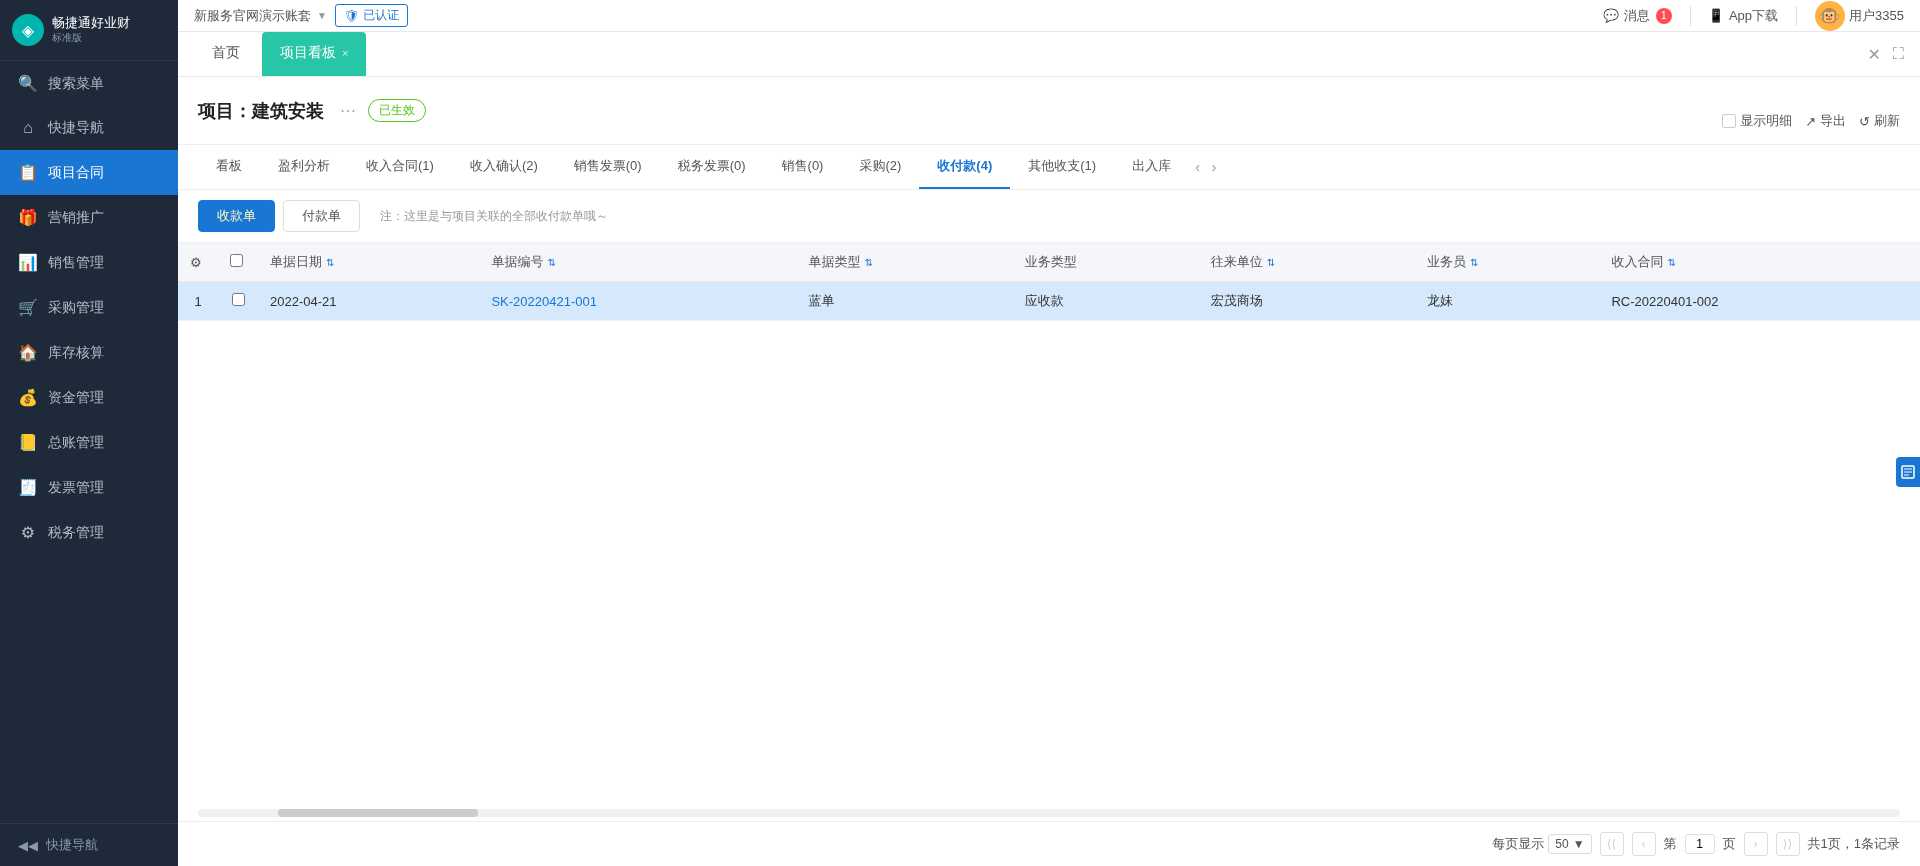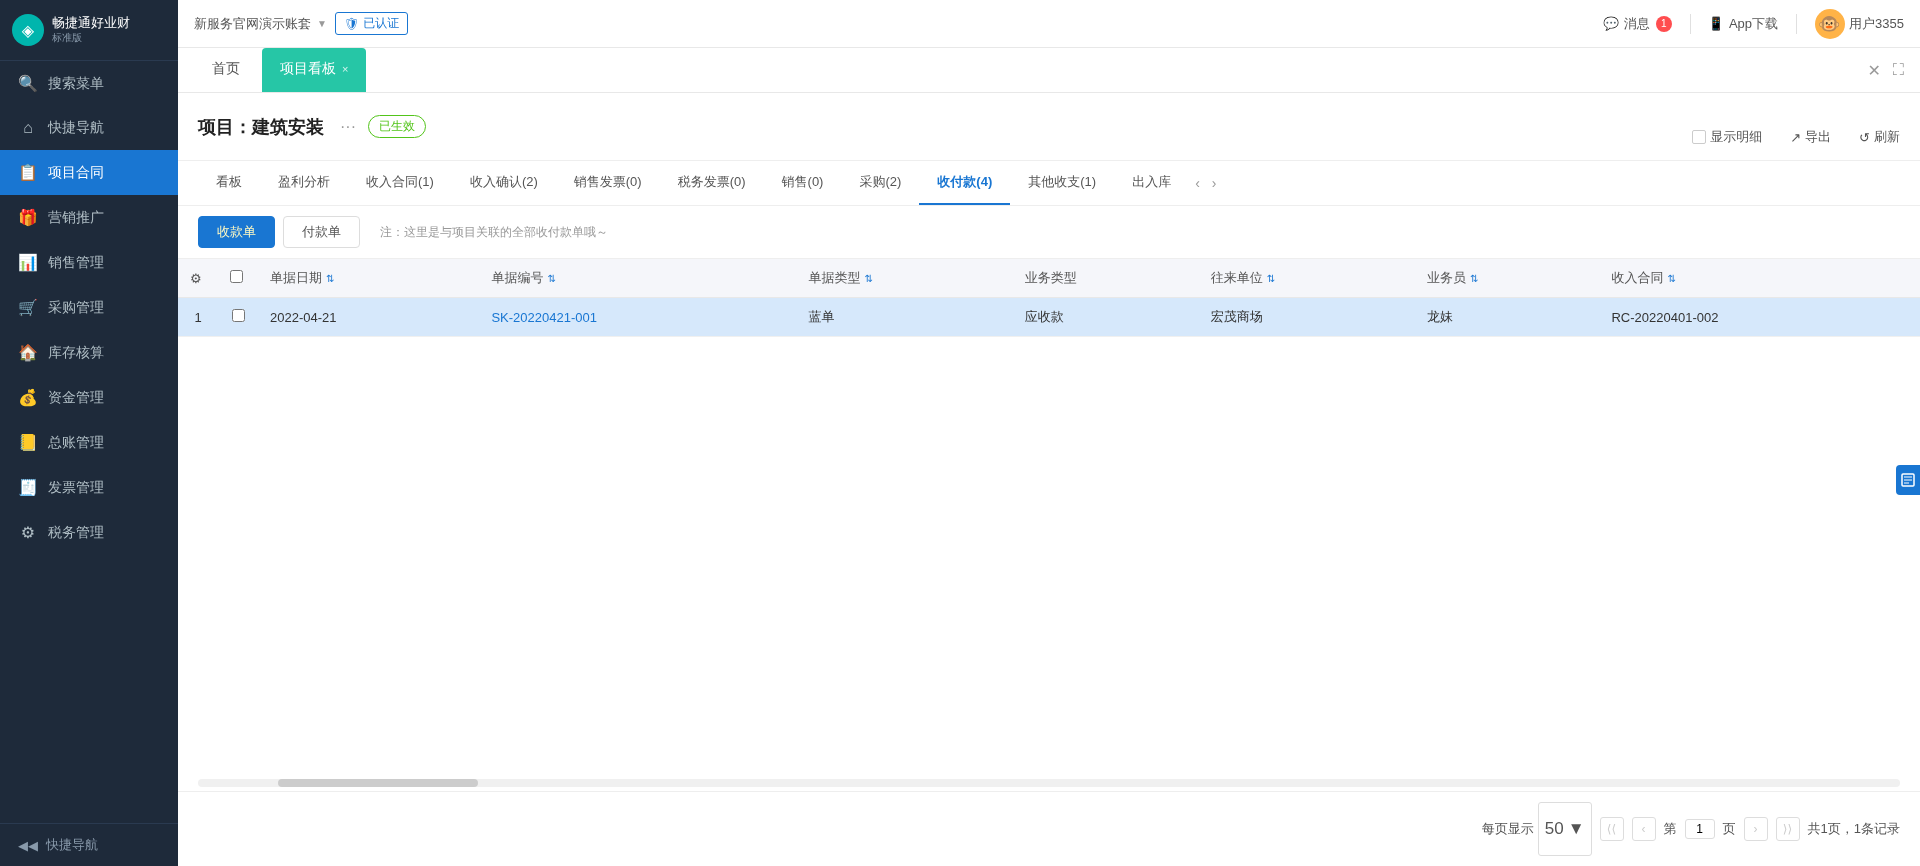--- a/index.html
+++ b/index.html
@@ -69,21 +69,21 @@
       background: #f5f6fa;
       overflow: hidden;
     }
 
     
     .topbar {
       background: white;
       display: flex;
       align-items: center;
       padding: 0 16px;
-      height: 48px;
+      height: 32px;
       border-bottom: 1px solid #e8e8e8;
       flex-shrink: 0;
     }
     .topbar-left {
       display: flex;
       align-items: center;
       flex: 1;
       gap: 8px;
     }
     .account-selector {
@@ -207,21 +207,21 @@
       margin-left: 12px;
       color: #52c41a;
       border: 1px solid #52c41a;
       border-radius: 12px;
       padding: 2px 10px;
       font-size: 12px;
     }
     .project-actions {
       margin-left: auto;
       display: flex;
-      gap: 28px;
+      gap: 13px;
       margin-top: 21px;
     }
     .project-action-item {
       display: flex;
       align-items: center;
       gap: 4px;
       cursor: pointer;
       color: #555;
       font-size: 13px;
     }
@@ -380,22 +380,22 @@
       border-top: 1px solid #eee;
     }
     .page-size-select {
       display: flex;
       align-items: center;
       gap: 4px;
     }
     .select-box {
       border: 1px solid #ddd;
       border-radius: 3px;
-      padding: 16px 6px;
-      font-size: 17px;
+      padding: 2px 6px;
+      font-size: 12px;
       display: flex;
       align-items: center;
       gap: 4px;
       cursor: pointer;
       background: white;
     }
     .page-nav-btn {
       width: 24px;
       height: 24px;
       display: flex;

